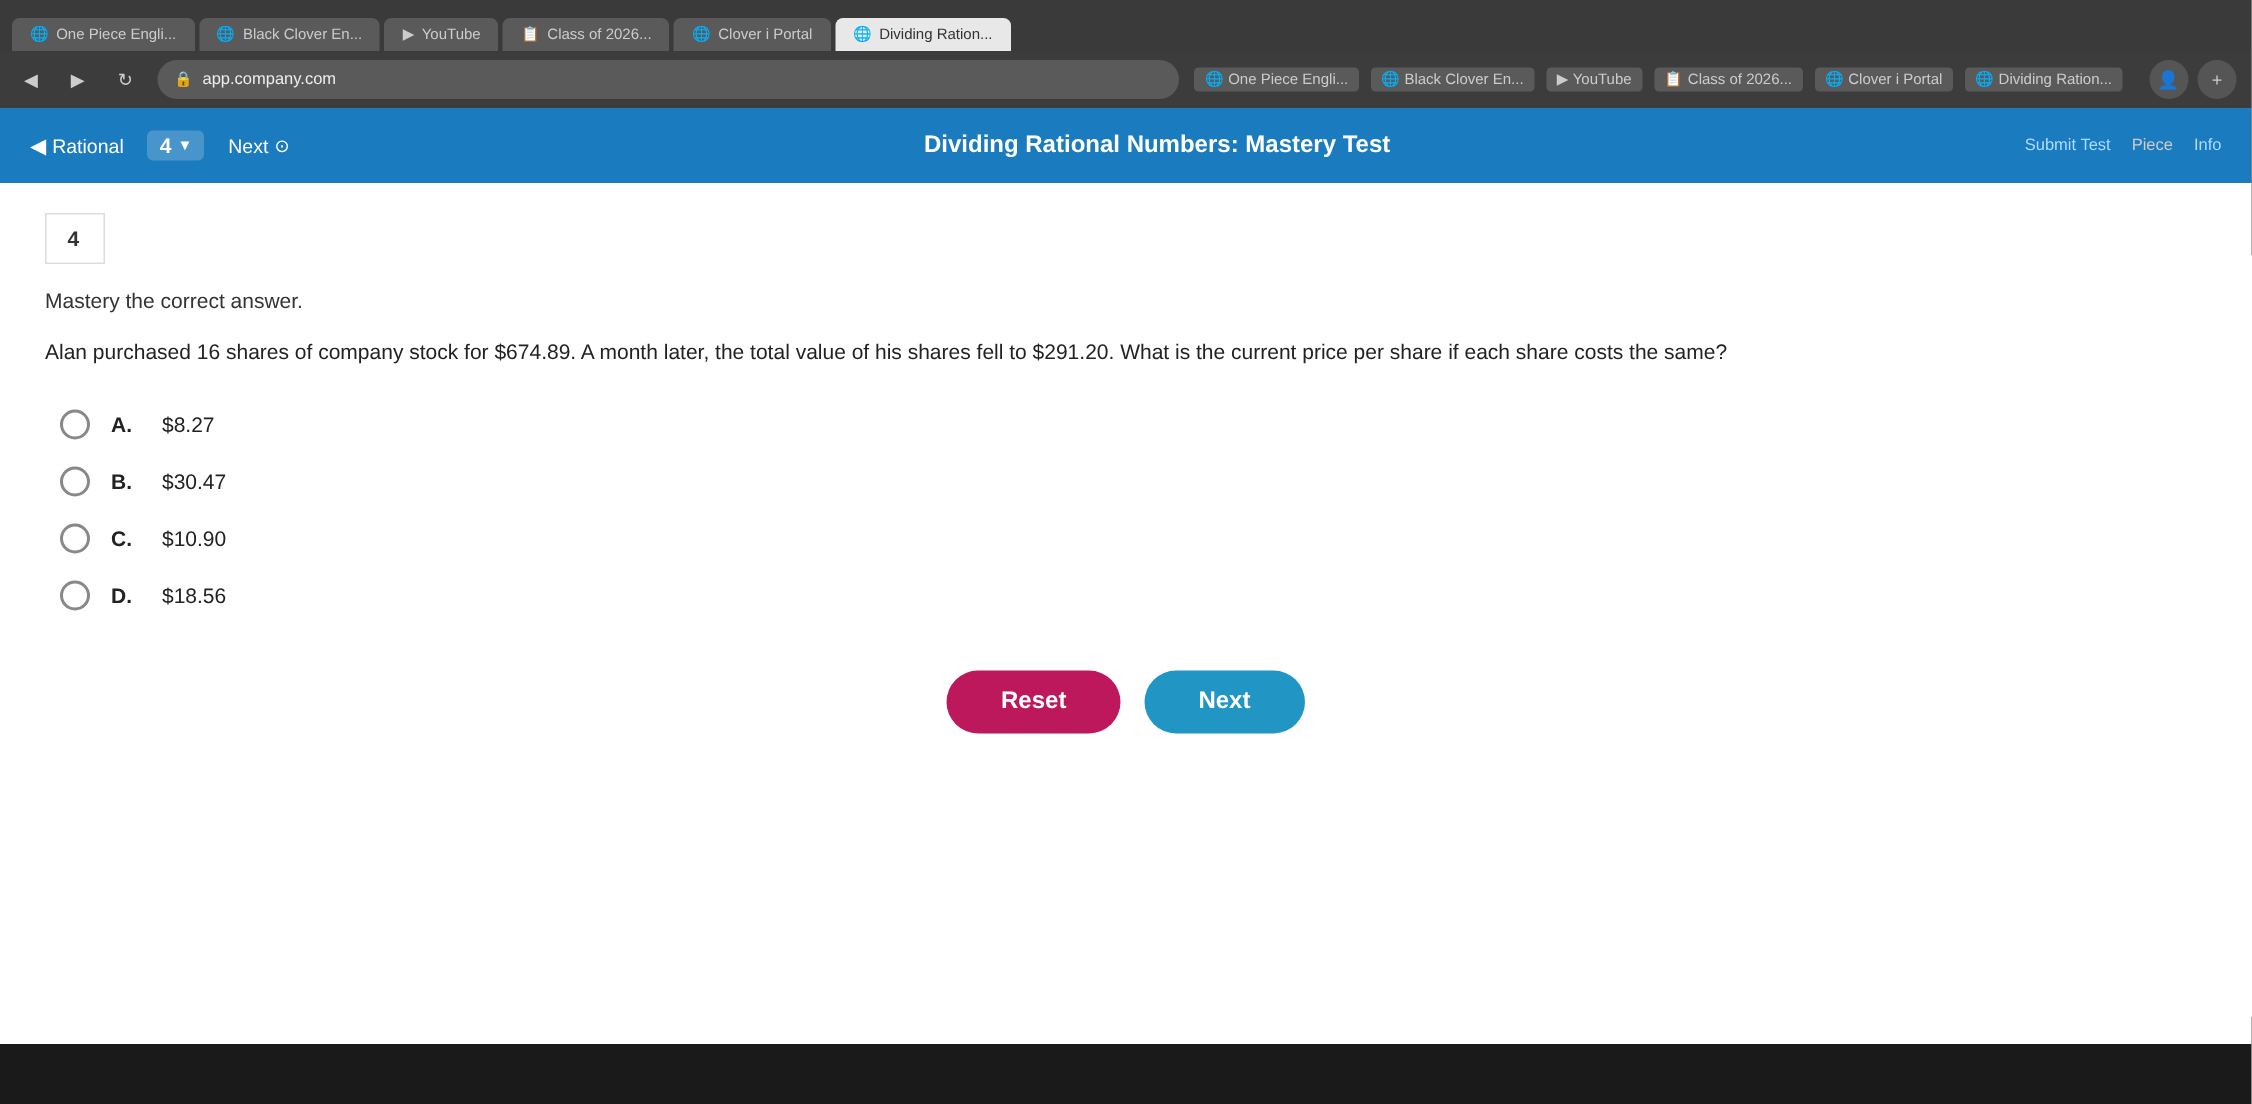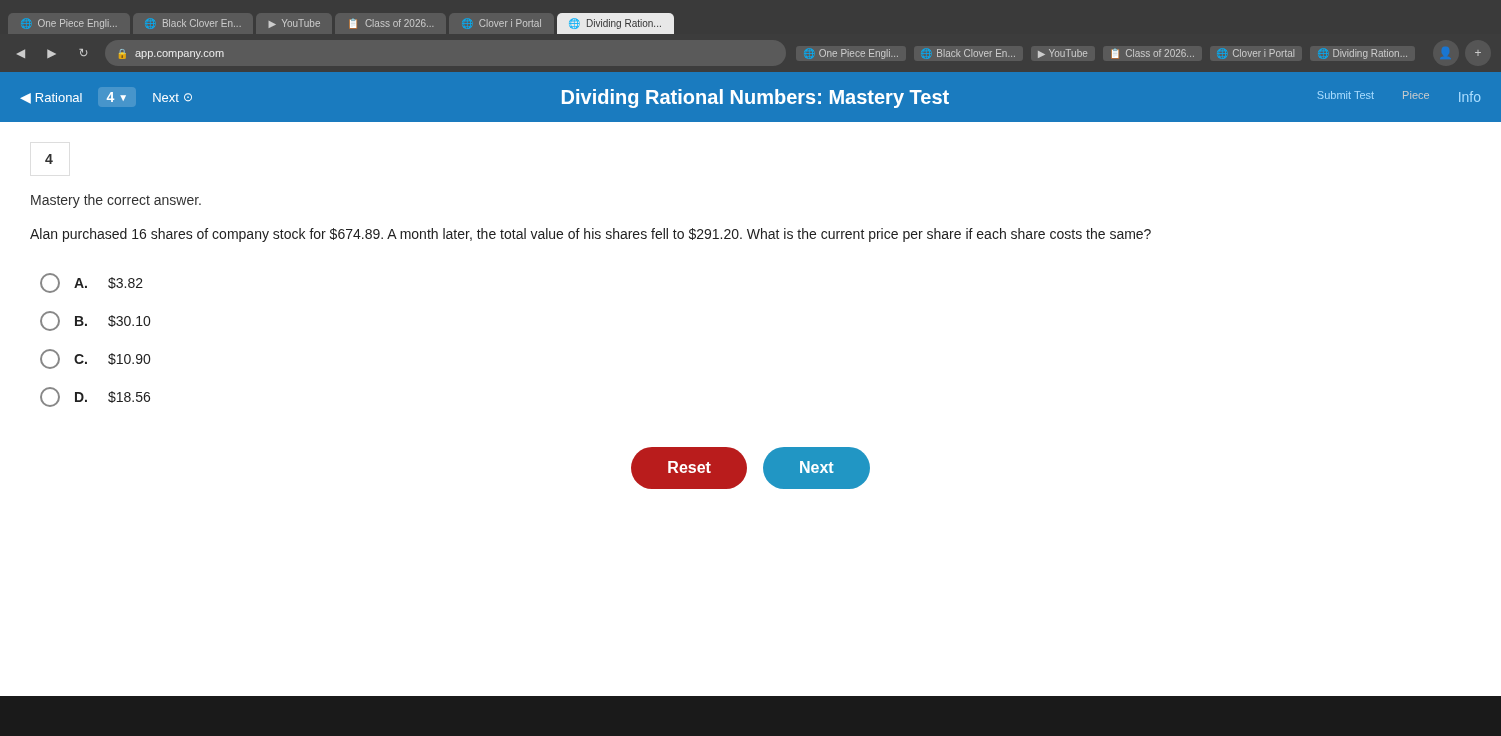--- a/index.html
+++ b/index.html
@@ -34,21 +34,21 @@
     .app-header-left {
       display: flex;
       align-items: center;
       gap: 16px;
       color: white;
       font-size: 13px;
     }
 
     .app-header-title {
       color: white;
-      font-size: 20px;
+      font-size: 16px;
       font-weight: bold;
       text-align: center;
       flex: 1;
     }
 
     .nav-previous {
       display: flex;
       align-items: center;
       gap: 4px;
       cursor: pointer;
@@ -157,21 +157,21 @@
     }
 
     .button-row {
       display: flex;
       justify-content: center;
       gap: 16px;
       margin-top: 20px;
     }
 
     .btn-reset {
-      background: #b91c1c;
+      background: #be185d;
       color: white;
       border: none;
       border-radius: 24px;
       padding: 12px 36px;
       font-size: 16px;
       font-weight: bold;
       cursor: pointer;
     }
 
     .btn-next {
@@ -263,28 +263,28 @@
     }
 
     .tools-link {
       color: #ccc;
       font-size: 11px;
       cursor: pointer;
     }
 
     .info-link {
       color: #aaddff;
-      font-size: 14px;
+      font-size: 11px;
       cursor: pointer;
     }
 
     .header-right-items {
       display: flex;
-      align-items: flex-start;
-      gap: 28px;
+      align-items: flex-end;
+      gap: 14px;
     }
   </style>
 </head>
 <body>
 
 <div class="tabs-row">
   <div class="browser-tab">
     <span style="font-size:10px;">🌐</span>
     <span>One Piece Engli...</span>
   </div>
@@ -386,27 +386,27 @@
 
     <p class="instruction-text">Mastery the correct answer.</p>
 
     <p class="question-text">Alan purchased 16 shares of company stock for $674.89. A month later, the total value of his shares fell to $291.20. What is the current price per share if each share costs the same?</p>
 
     <div class="answer-options">
 
       <label class="answer-option">
         <div class="radio-circle"></div>
         <span class="answer-letter">A.</span>
-        <span class="answer-value">$3.82</span>
+        <span class="answer-value">$8.27</span>
       </label>
 
       <label class="answer-option">
         <div class="radio-circle"></div>
         <span class="answer-letter">B.</span>
-        <span class="answer-value">$30.10</span>
+        <span class="answer-value">$30.47</span>
       </label>
 
       <label class="answer-option">
         <div class="radio-circle"></div>
         <span class="answer-letter">C.</span>
         <span class="answer-value">$10.90</span>
       </label>
 
       <label class="answer-option">
         <div class="radio-circle"></div>

